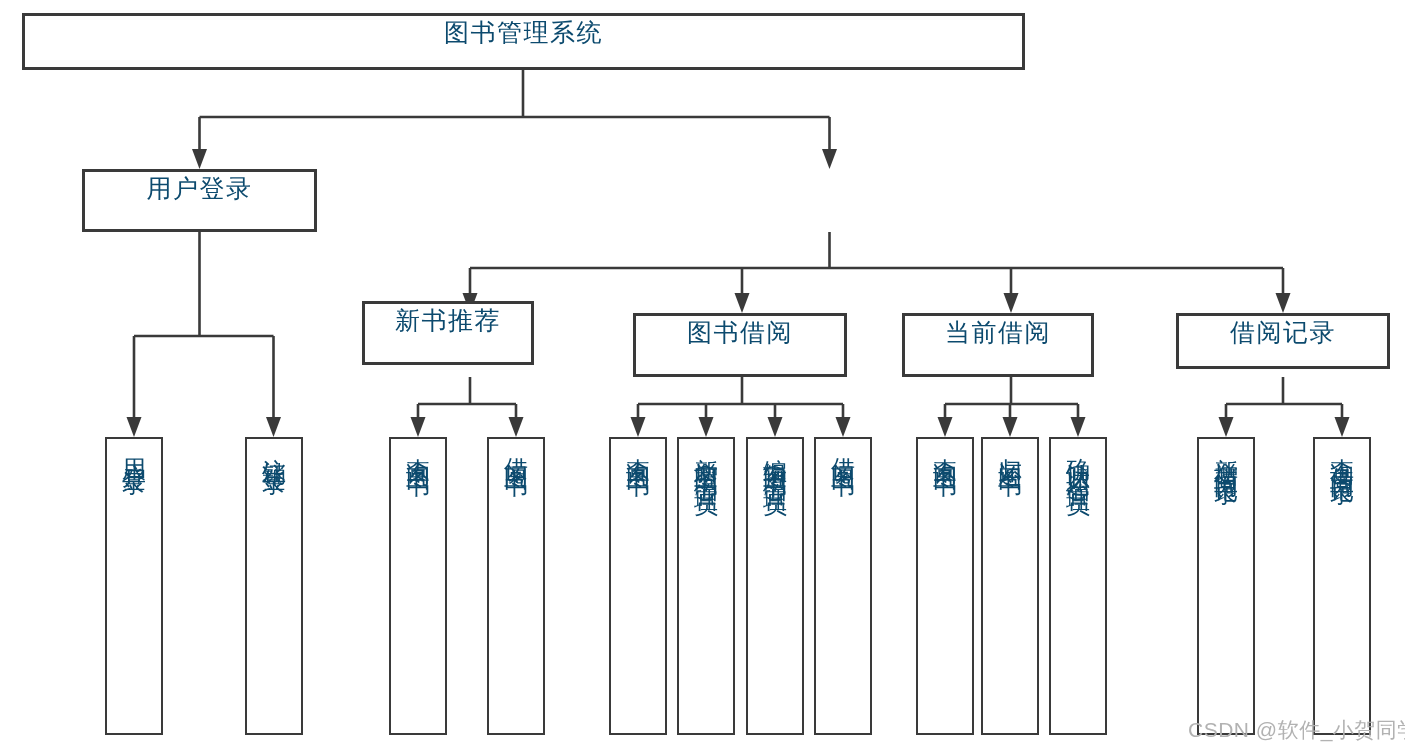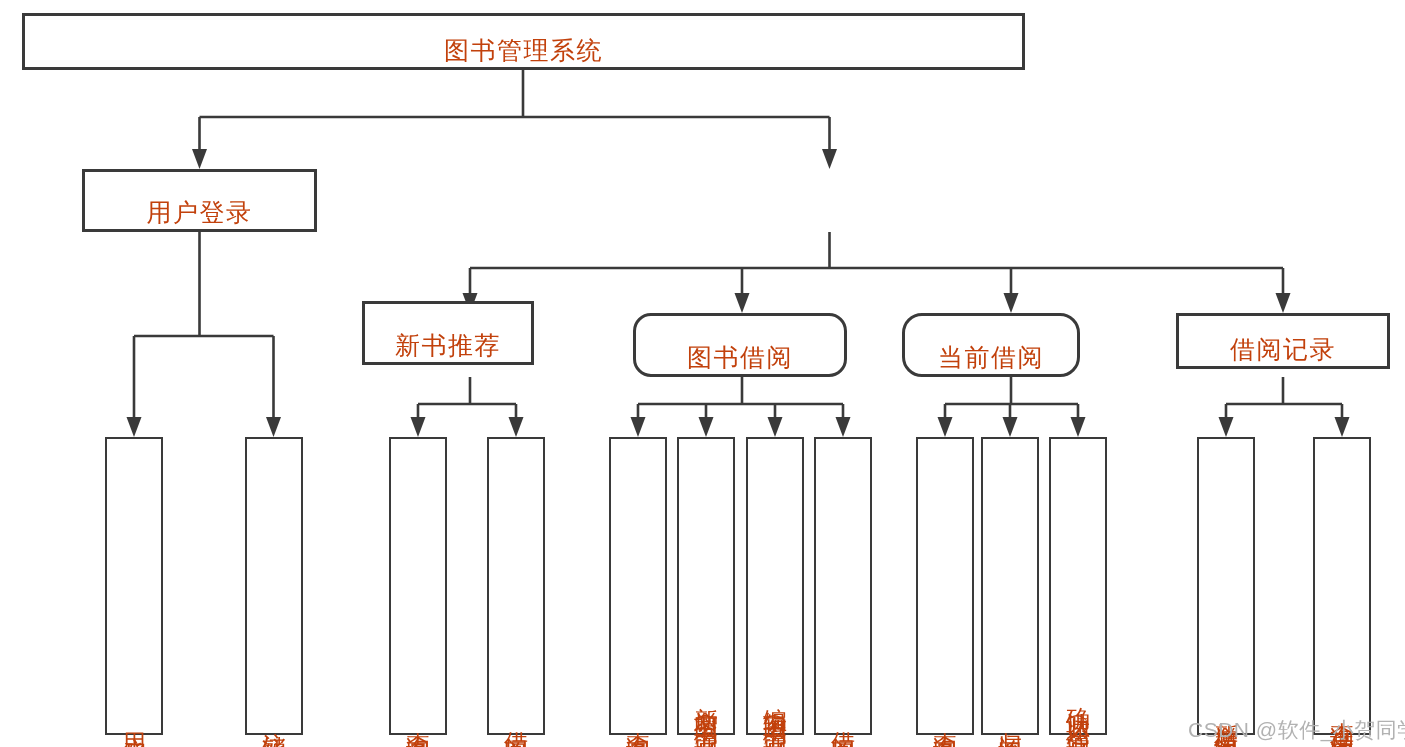--- a/index.html
+++ b/index.html
@@ -31,23 +31,23 @@
   .wires polygon {
     fill: #3a3a3a;
     stroke: none;
   }
   .node {
     position: absolute;
     box-sizing: border-box;
     background: #ffffff;
     border: 3px solid #3a3a3a;
     display: flex;
-    align-items: flex-end;
+    align-items: flex-start;
     justify-content: center;
-    color: #c2410c;
+    color: #0c4a6e;
     font-size: 25px;
     letter-spacing: 1.5px;
     white-space: nowrap;
   }
   .node.leaf {
     border-width: 2.5px;
   }
   .vtext {
     writing-mode: vertical-rl;
     text-orientation: mixed;
@@ -111,24 +111,24 @@
     <span>图书管理系统</span>
   </div>
 
   <div class="node" style="left:82px; top:169px; width:235px; height:63px;">
     <span>用户登录</span>
   </div>
 
   <div class="node" style="left:362px; top:301px; width:172px; height:64px;">
     <span>新书推荐</span>
   </div>
-  <div class="node" style="left:633px; top:313px; width:214px; height:64px;border-radius:18px;">
+  <div class="node" style="left:633px; top:313px; width:214px; height:64px;">
     <span>图书借阅</span>
   </div>
-  <div class="node" style="left:902px; top:313px; width:178px; height:64px;border-radius:20px;">
+  <div class="node" style="left:902px; top:313px; width:192px; height:64px;">
     <span>当前借阅</span>
   </div>
   <div class="node" style="left:1176px; top:313px; width:214px; height:56px;">
     <span>借阅记录</span>
   </div>
 
   <div class="node leaf" style="left:105px; top:437px; width:58px; height:298px;">
     <span class="vtext">用户登录</span>
   </div>
   <div class="node leaf" style="left:245px; top:437px; width:58px; height:298px;">

